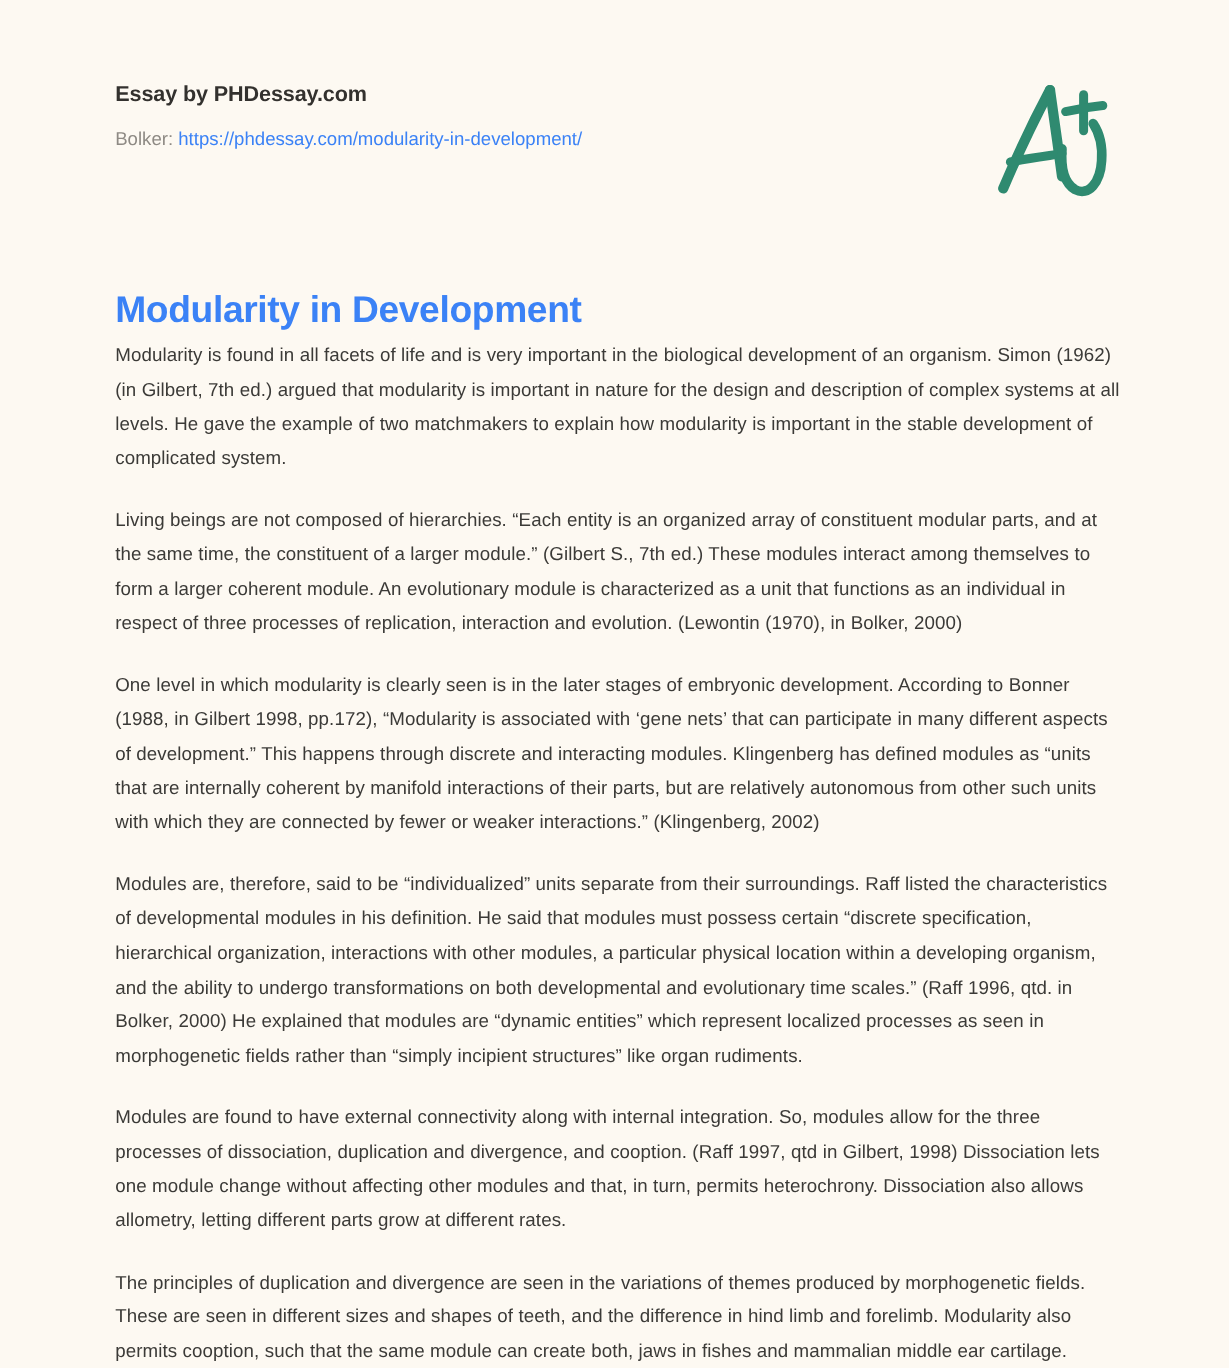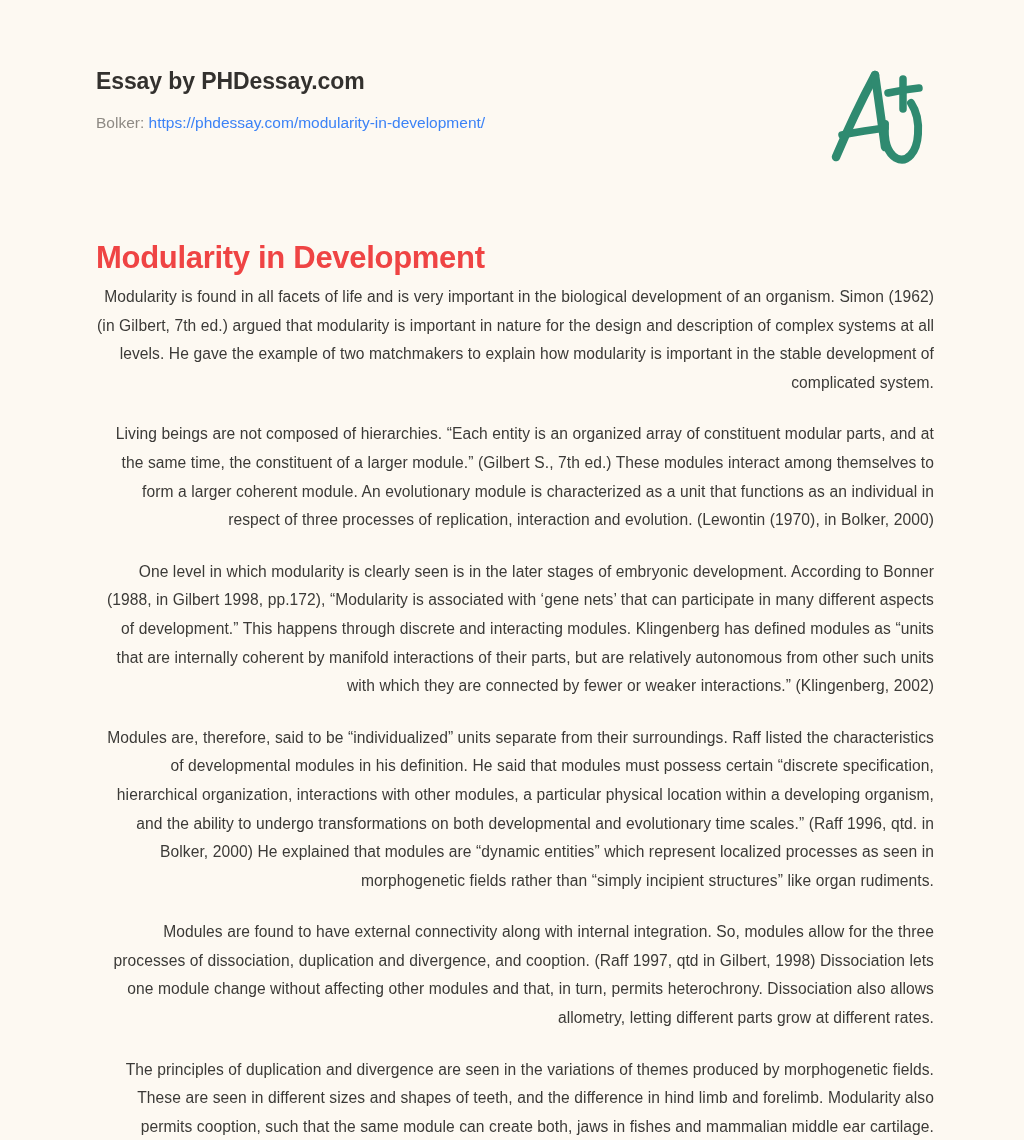--- a/index.html
+++ b/index.html
@@ -25,21 +25,21 @@
 
   
   .header {
     position: absolute;
     left: 96px;
     top: 68px;
     width: 832px;
   }
 
   .brand-line {
-    font-size: 23px;
+    font-size: 18px;
     font-weight: bold;
     color: #33312e;
     letter-spacing: -0.1px;
     line-height: 1.2;
     white-space: nowrap;
   }
 
   .source-line {
     margin-top: 17px;
     font-size: 15.5px;
@@ -63,40 +63,40 @@
   }
   .logo svg { display: block; }
 
   
   .doc-title {
     position: absolute;
     left: 96px;
     top: 218px;
     font-size: 31px;
     font-weight: bold;
-    color: #ef4444;
+    color: #3b82f6;
     letter-spacing: -0.3px;
     line-height: 1.25;
     text-align: center;
   }
 
   
   .body-copy {
     position: absolute;
     left: 96px;
     top: 283px;
     width: 838px;
   }
 
   .body-copy p {
     margin: 0 0 23px 0;
     font-size: 15.6px;
     line-height: 28.6px;
     color: #3b3a37;
-    text-align: right;
+    text-align: left;
     letter-spacing: 0.005em;
     word-spacing: 0.004em;
   }
   .body-copy p:last-child { margin-bottom: 0; }
 </style>
 </head>
 <body>
 
 <div class="page">
 

